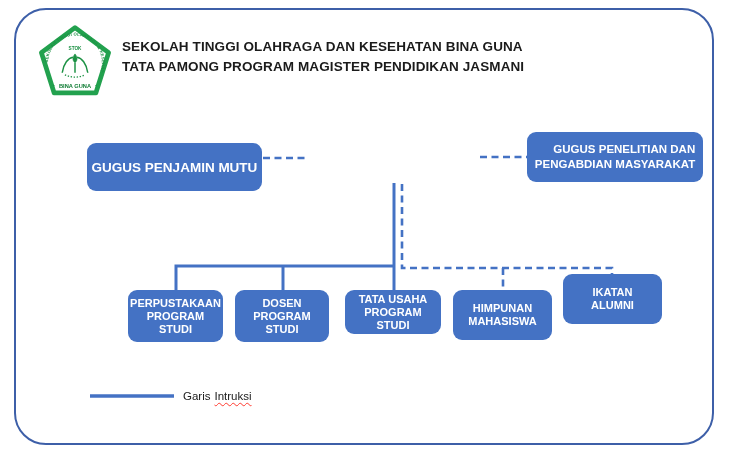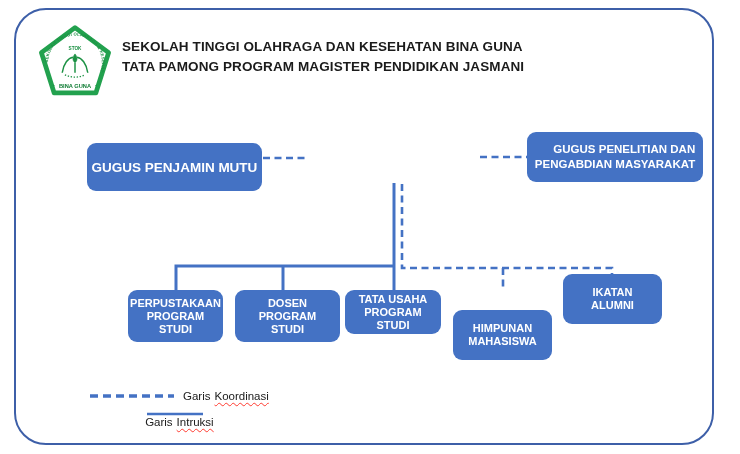--- a/index.html
+++ b/index.html
@@ -25,23 +25,23 @@
     border-radius: 9px; display: flex; align-items: center; justify-content: center;
     text-align: center; font-weight: bold; white-space: pre-line;
   }
   .node.big { font-size: 13.5px; line-height: 17px; }
   .node.med { font-size: 11.5px; line-height: 15px; text-align: right; }
   .node.small { font-size: 11px; line-height: 13px; }
   #node-gugus-penjamin-mutu  { left: 87px;  top: 143px; width: 175px; height: 48px; }
   #node-ketua-program-studi  { left: 307px; top: 134px; width: 173px; height: 49px; }
   #node-gugus-penelitian     { left: 527px; top: 132px; width: 176px; height: 50px; }
   #node-perpustakaan         { left: 128px; top: 290px; width: 95px;  height: 52px; }
-  #node-dosen                { left: 235px; top: 290px; width: 105px;  height: 52px; }
+  #node-dosen                { left: 235px; top: 290px; width: 94px;  height: 52px; }
   #node-tata-usaha           { left: 345px; top: 290px; width: 96px;  height: 44px; }
-  #node-himpunan             { left: 453px; top: 290px; width: 99px;  height: 50px; margin-top: 20px; }
+  #node-himpunan             { left: 453px; top: 290px; width: 99px;  height: 50px; }
   #node-ikatan               { left: 563px; top: 274px; width: 99px;  height: 50px; }
   .legend { position: absolute; left: 90px; top: 388px; }
   .legend-row { display: flex; align-items: center; height: 16px; margin-bottom: 8px; }
   .legend-row + .legend-row { margin-top: 0; flex-direction: column; }
   .legend-line { width: 84px; height: 6px; margin-right: 9px; }
   .legend-text { font-size: 11.5px; color: #202020; }
   .legend-prefix { margin-right: 4px; }
   .misspelled {
     text-decoration: underline; text-decoration-style: wavy;
     text-decoration-color: #ff3b30; text-decoration-thickness: 1px;
@@ -106,25 +106,19 @@
 PROGRAM
 STUDI</div>
   <div class="node small" id="node-himpunan">HIMPUNAN
 MAHASISWA</div>
   <div class="node small" id="node-ikatan">IKATAN
 ALUMNI</div>
 
   <div class="legend">
     <div class="legend-row">
       <svg class="legend-line" viewBox="0 0 84 6" aria-hidden="true">
-        <line x1="0" y1="3" x2="84" y2="3" stroke="#4472C4" stroke-width="3.6" stroke-dasharray="8 5"></line>
-      </svg>
-      <span class="legend-text"><span class="legend-prefix">Garis</span><span class="misspelled">Koordinasi</span></span>
-    </div>
-    <div class="legend-row">
-      <svg class="legend-line" viewBox="0 0 84 6" aria-hidden="true">
         <line x1="0" y1="3" x2="84" y2="3" stroke="#4472C4" stroke-width="3.6"></line>
       </svg>
       <span class="legend-text"><span class="legend-prefix">Garis</span><span class="misspelled">Intruksi</span></span>
     </div>
   </div>
 
 </div>
 
 </body></html>

